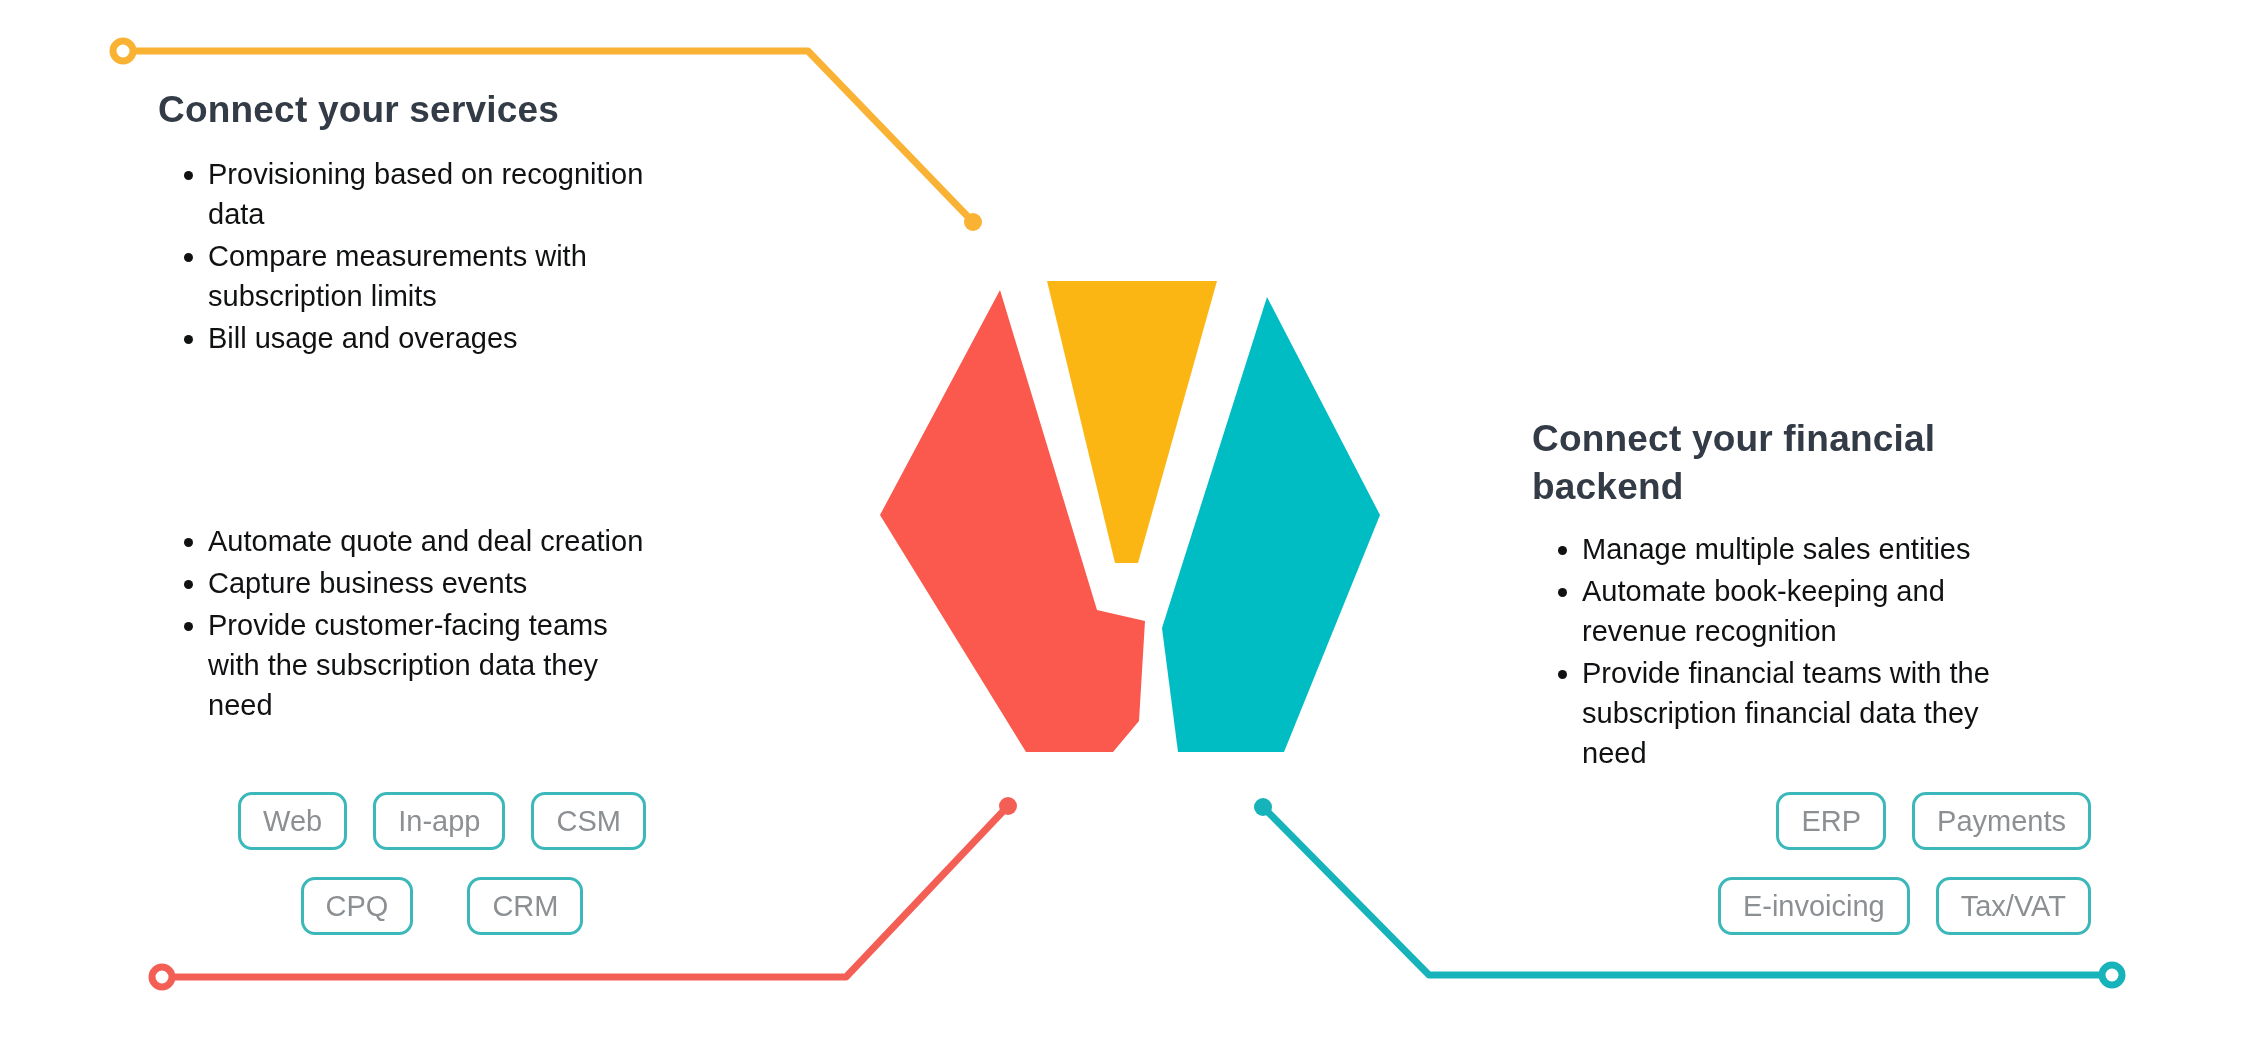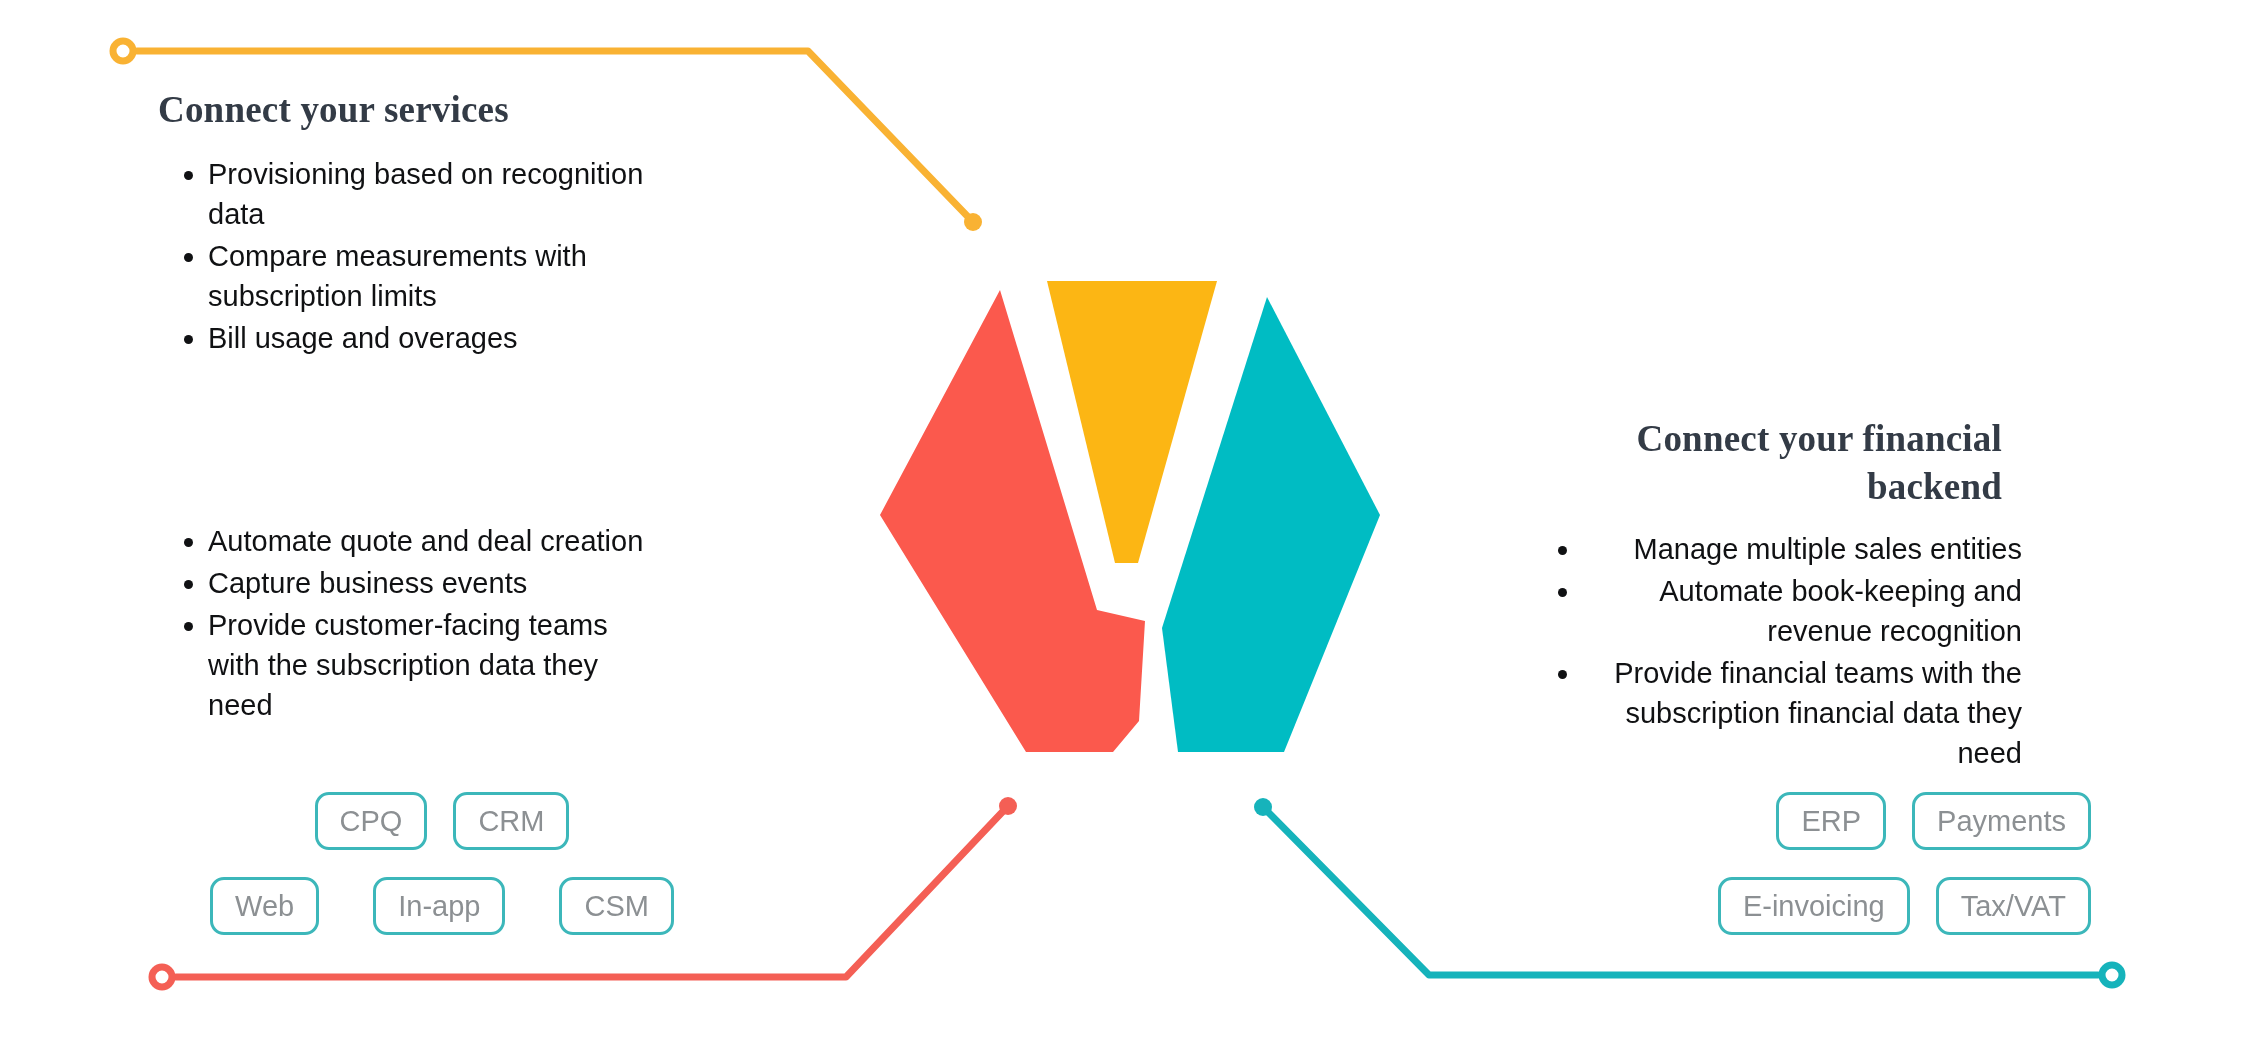--- a/index.html
+++ b/index.html
@@ -23,35 +23,35 @@
     width:2251px;height:1058px;
     background:var(--bg);
     overflow:hidden;
   }
   .connectors{position:absolute;left:0;top:0;z-index:1;}
   .logo-svg{position:absolute;left:875px;top:278px;z-index:2;}
 
   .section{position:absolute;z-index:3;}
   .section h2{
     font-size:37px;font-weight:700;color:var(--heading);
-    line-height:48px;letter-spacing:0.2px;font-family:Liberation Serif, serif;
+    line-height:48px;letter-spacing:0.2px;
   }
   .section ul{
     margin-top:20px;
     padding-left:50px;
     font-size:29px;line-height:40px;color:var(--body);
   }
   .section li{margin-bottom:2px;}
 
   .sec-services{left:158px;top:86px;width:600px;}
   .sec-services ul{width:505px;}
   .sec-sales{left:158px;top:501px;width:620px;}
   .sec-sales h2{white-space:nowrap;}
   .sec-sales ul{width:505px;}
-  .sec-financial{left:1532px;top:415px;width:560px;text-align:right;}
+  .sec-financial{left:1532px;top:415px;width:560px;}
   .sec-financial h2{max-width:470px;}
   .sec-financial ul{width:490px;margin-top:18px;}
 
   .chips{position:absolute;z-index:3;display:flex;flex-direction:column;}
   .chip-row{display:flex;gap:26px;}
   .chips-left{left:240px;top:792px;width:404px;align-items:center;}
   .chips-left .chip-row{justify-content:center;}
   .chips-left .chip-row + .chip-row{margin-top:27px;gap:54px;}
   .chips-right{right:160px;top:792px;width:560px;align-items:flex-end;}
   .chips-right .chip-row{justify-content:flex-end;}
@@ -111,27 +111,27 @@
   <div class="section sec-sales">
     <ul>
       <li>Automate quote and deal creation</li>
       <li>Capture business events</li>
       <li>Provide customer-facing teams with the subscription data they need</li>
     </ul>
   </div>
 
   <div class="chips chips-left">
     <div class="chip-row">
-      <span class="chip">CPQ</span>
-      <span class="chip">CRM</span>
-    </div>
-    <div class="chip-row">
       <span class="chip">Web</span>
       <span class="chip">In-app</span>
       <span class="chip">CSM</span>
+    </div>
+    <div class="chip-row">
+      <span class="chip">CPQ</span>
+      <span class="chip">CRM</span>
     </div>
   </div>
 
   <div class="section sec-financial">
     <h2>Connect your financial backend</h2>
     <ul>
       <li>Manage multiple sales entities</li>
       <li>Automate book-keeping and revenue recognition</li>
       <li>Provide financial teams with the subscription financial data they need</li>
     </ul>

